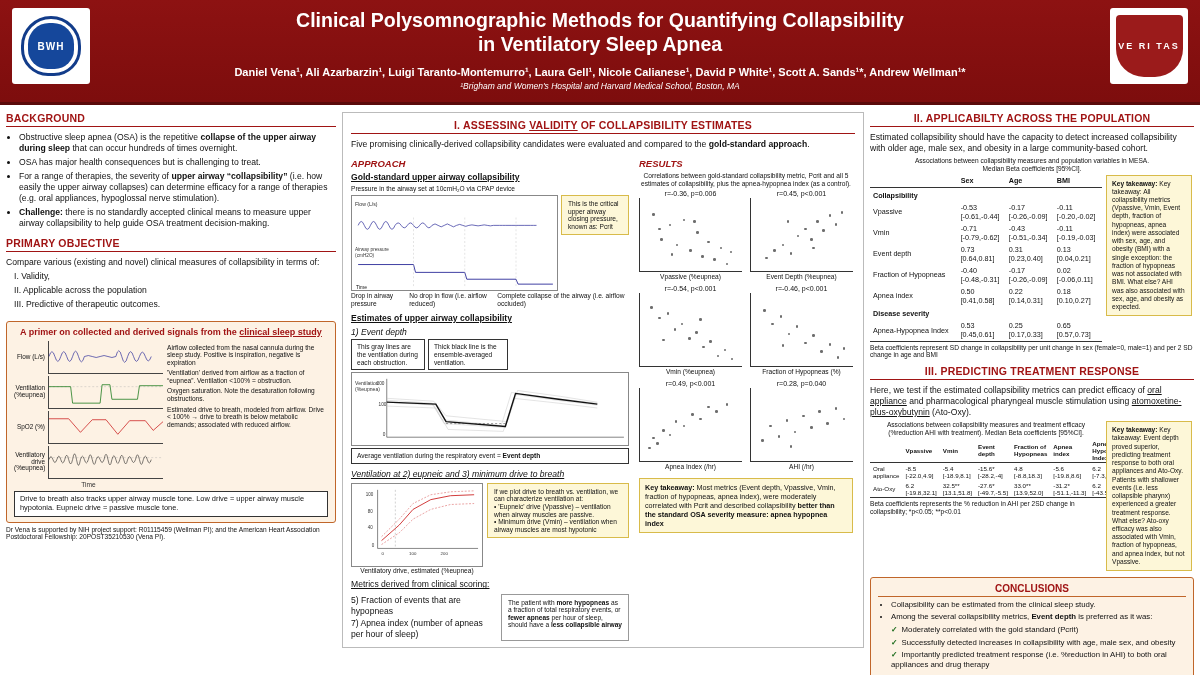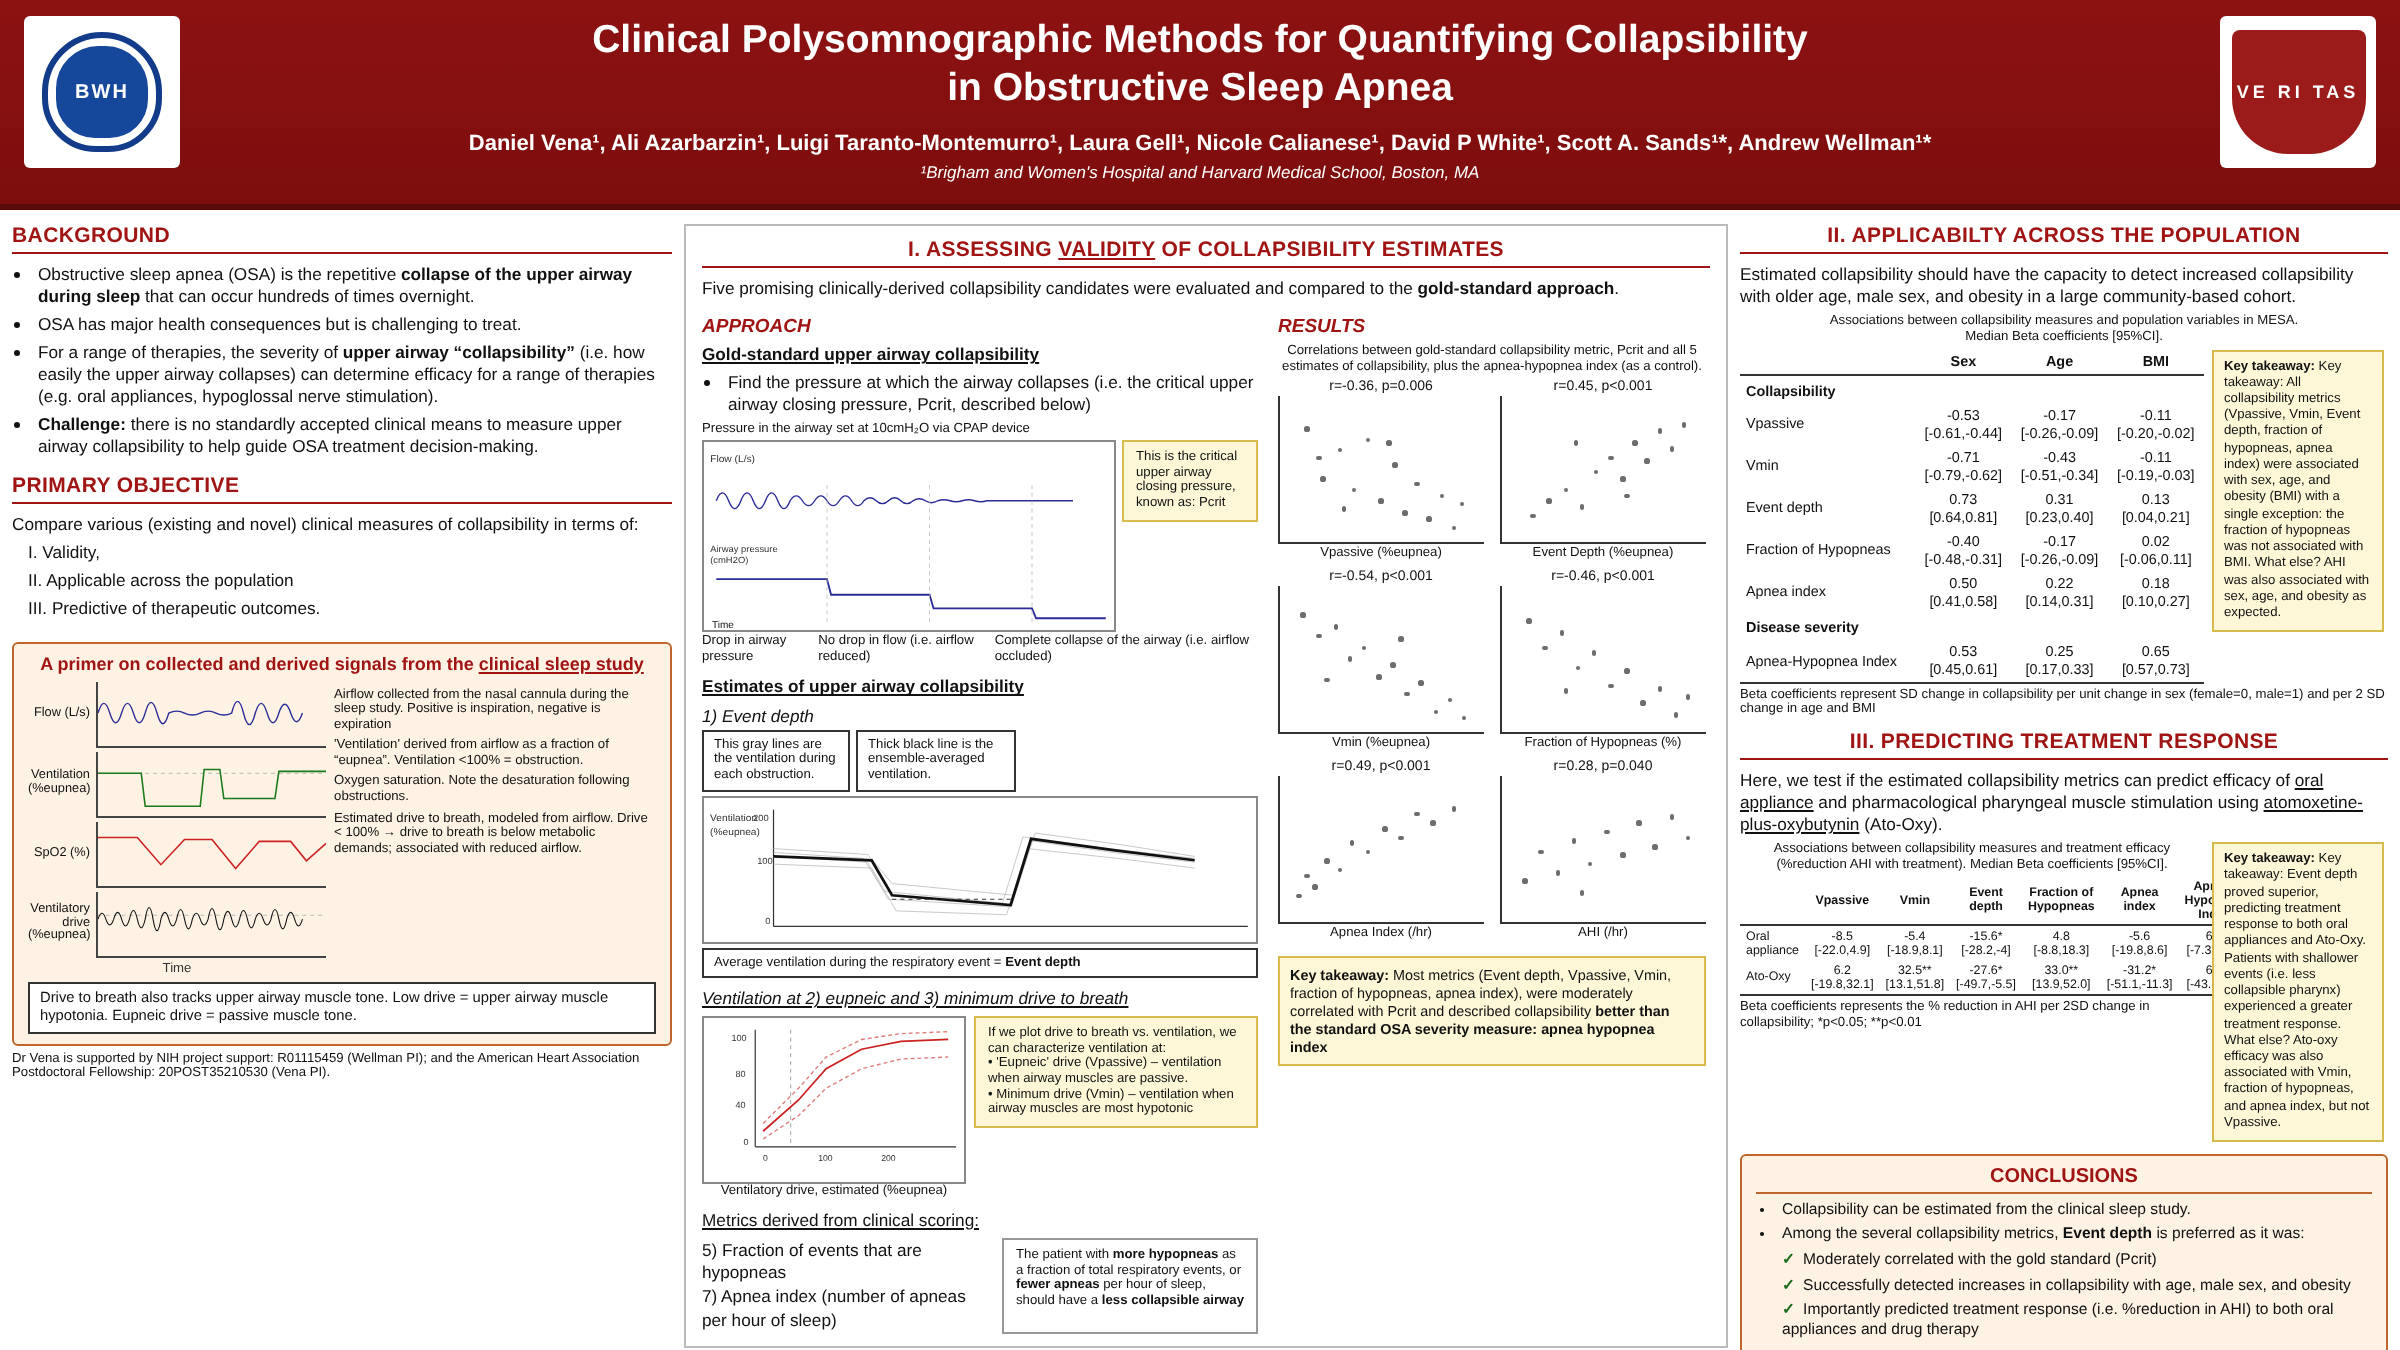--- a/index.html
+++ b/index.html
@@ -88,21 +88,21 @@
   
   .scatter-grid { display:grid; grid-template-columns:1fr 1fr; gap:5px 8px; margin-top:3px; }
   .sc-cell { }
   .sc-stat { font-size:7px; text-align:center; margin-bottom:1px; }
   .sc-plot { position:relative; height:74px; border-left:1px solid #333; border-bottom:1px solid #333; }
   .sc-plot .pt { position:absolute; width:2.6px; height:2.6px; border-radius:50%; background:#6d6d6d; }
   .sc-xlab { font-size:6.6px; text-align:center; margin-top:1px; }
 
   
   table { border-collapse:collapse; width:100%; font-size:7.2px; }
-  th, td { padding:1.5px 3px; text-align:center; }
+  th, td { padding:1.5px 3px; text-align:left; }
   .tbl th { font-weight:bold; }
   .tbl td.lab { text-align:left; font-weight:normal; }
   .tbl tr.group td { text-align:left; font-weight:bold; padding-top:3px; }
   .rule-bot td, .rule-bot th { border-bottom:1px solid #333; }
 
   .takeaway {
     border:1px solid #d8bb4a; background:#fdf7d8; padding:4px 5px; font-size:7.2px; line-height:1.25;
   }
   .conclusions { border:1.5px solid #c0662a; background:#fdf2e4; border-radius:3px; padding:5px 7px; margin-top:6px; }
   .conclusions .hd { color:#a01414; font-weight:bold; font-size:10px; text-align:center; border-bottom:1px solid #c0662a; padding-bottom:2px; }
@@ -125,21 +125,21 @@
         <div class="txt">BWH</div>
       </div>
     </div>
     <div class="logo-right">
       <div class="harvard">
         <div class="books">VE RI TAS</div>
       </div>
     </div>
     <div class="title">
       <div>Clinical Polysomnographic Methods for Quantifying Collapsibility</div>
-      <div>in Obstructive Sleep Apnea</div>
+      <div>in Ventilatory Sleep Apnea</div>
     </div>
     <div class="authors">Daniel Vena¹, Ali Azarbarzin¹, Luigi Taranto-Montemurro¹, Laura Gell¹, Nicole Calianese¹, David P White¹, Scott A. Sands¹*, Andrew Wellman¹*</div>
     <div class="affil">¹Brigham and Women's Hospital and Harvard Medical School, Boston, MA</div>
   </div>
 
   <div class="body">
 
     <div class="col col-a">
 
       <div class="sec-title">BACKGROUND</div>
@@ -222,23 +222,20 @@
     <div class="col col-b">
       <div class="col-b-inner">
         <div class="sec-title center">I. ASSESSING <span class="u">VALIDITY</span> OF COLLAPSIBILITY ESTIMATES</div>
         <p>Five promising clinically-derived collapsibility candidates were evaluated and compared to the <b>gold-standard approach</b>.</p>
 
         <div style="display:flex; gap:10px;">
 
           <div style="width:278px">
             <div class="sub-red">APPROACH</div>
             <p style="margin:0"><b class="u">Gold-standard upper airway collapsibility</b></p>
-            <ul style="margin-top:2px">
-                <li>Find the pressure at which the airway collapses (i.e. the critical upper airway closing pressure, Pcrit, described below)</li>
-              </ul>
 
             <div class="tiny" style="margin-top:2px">Pressure in the airway set at 10cmH₂O via CPAP device</div>
 
             <div style="display:flex; gap:3px; margin-top:2px">
               <div style="flex:1; border:1px solid #888; background:#fff; position:relative; height:96px">
                 <svg width="100%" height="100%" viewBox="0 0 200 96" preserveAspectRatio="none">
                   <text x="3" y="10" font-size="5" fill="#333">Flow (L/s)</text>
                   <path d="M6,30 q3,-8 6,0 q3,8 6,0 q3,-8 6,0 q3,8 6,0 q3,-8 6,0 q3,8 6,0
                            q3,-5 6,0 q3,5 6,0 q3,-5 6,0 q3,5 6,0 q3,-5 6,0 q3,5 6,0
                            q3,-3 6,0 q3,3 6,0 q3,-3 6,0 q3,3 6,0 q3,-2 6,0 q3,2 6,0

